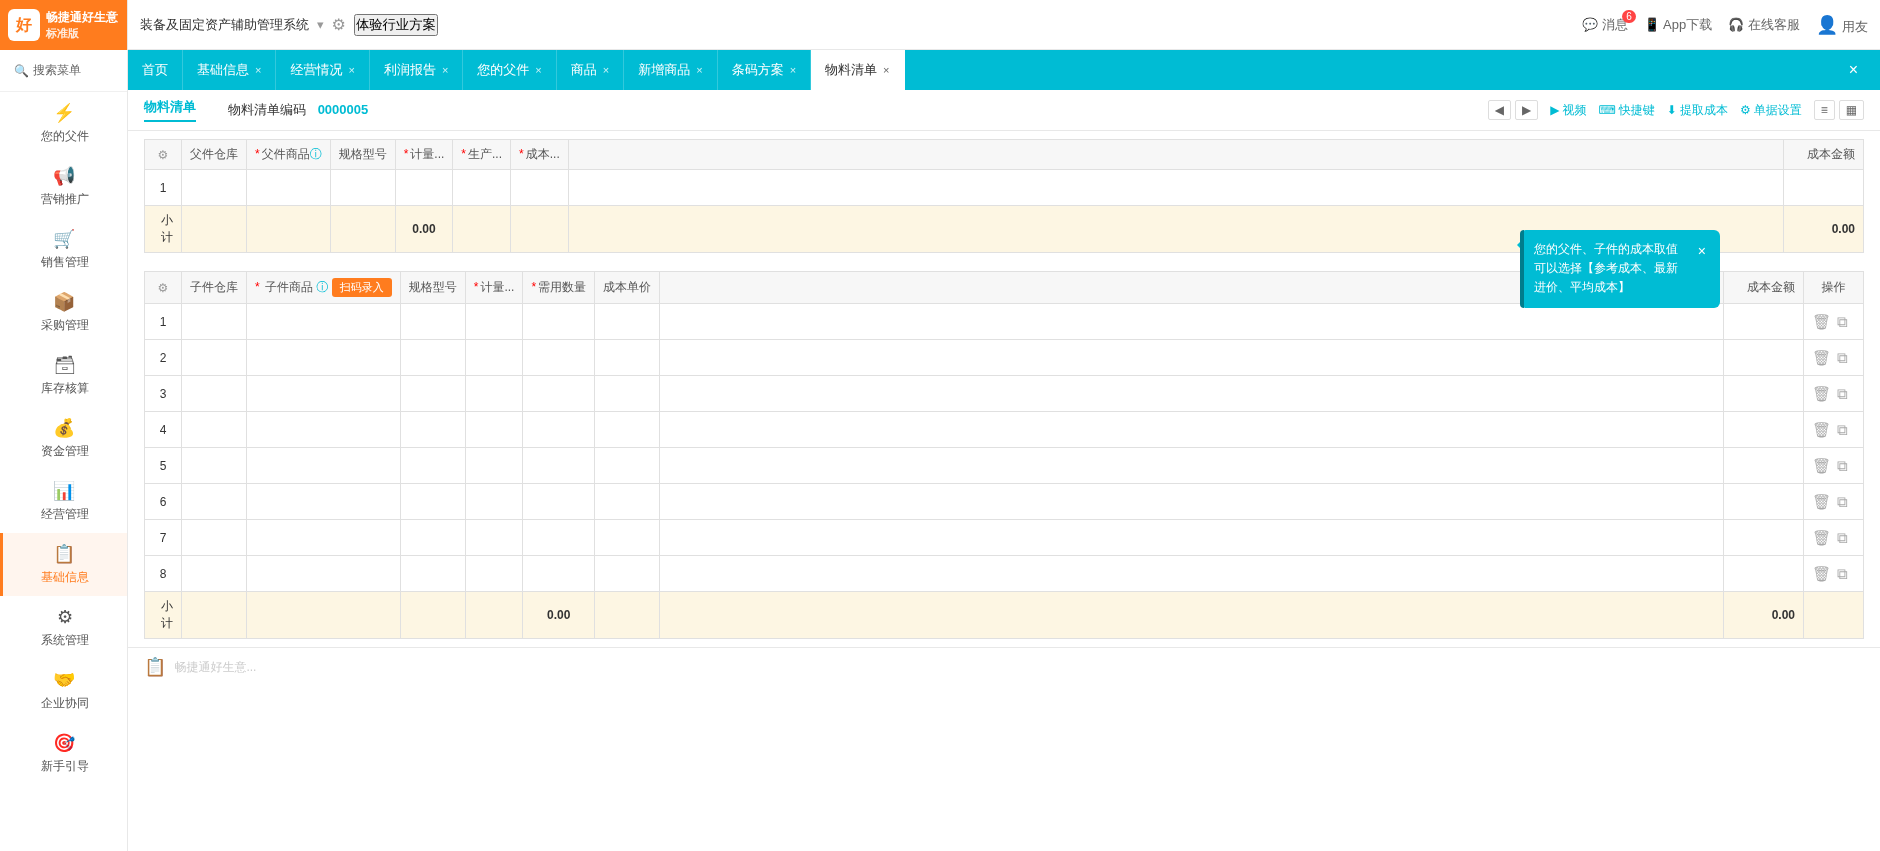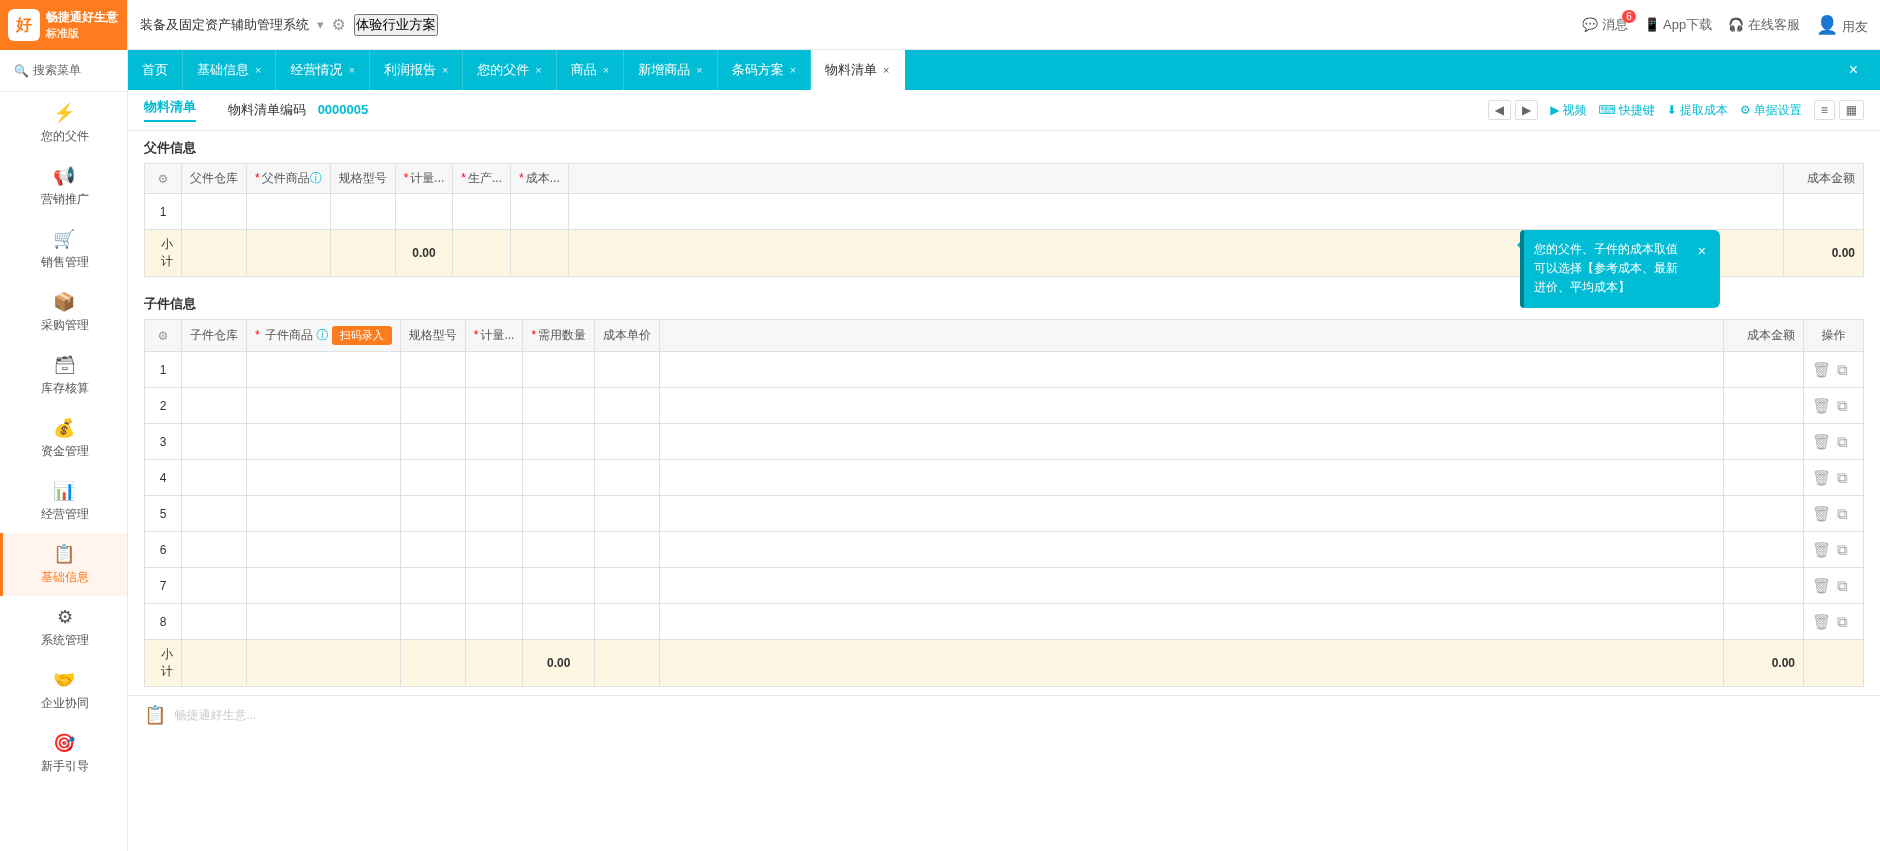--- a/index.html
+++ b/index.html
@@ -375,21 +375,20 @@
       </div>
     </div>
 
     <div class="tooltip-box">
       <div class="tooltip-bar"></div>
       <span class="tooltip-close">×</span>
       <span>您的父件、子件的成本取值可以选择【参考成本、最新进价、平均成本】</span>
     </div>
 
     <div class="section">
-      <div class="section-title">父件信息</div>
       <table class="data-table">
         <thead>
           <tr>
             <th><span class="gear-icon">⚙</span></th>
             <th>父件仓库</th>
             <th>
               <span class="required">*</span><span>父件商品</span><span style="color:#00bcd4">ⓘ</span>
             </th>
             <th>规格型号</th>
             <th>
@@ -426,21 +425,20 @@
             <td></td>
             <td></td>
             <td></td>
             <td style="text-align:right;font-weight:bold">0.00</td>
           </tr>
         </tbody>
       </table>
     </div>
 
     <div class="section" style="margin-top:10px;">
-      <div class="section-title">子件信息</div>
       <table class="data-table">
         <thead>
           <tr>
             <th style="width:36px;"><span class="gear-icon">⚙</span></th>
             <th>子件仓库</th>
             <th>
               <span class="required">*</span>
               <span>子件商品</span>
               <span style="color:#00bcd4">ⓘ</span>
               <button class="scan-btn">扫码录入</button>

